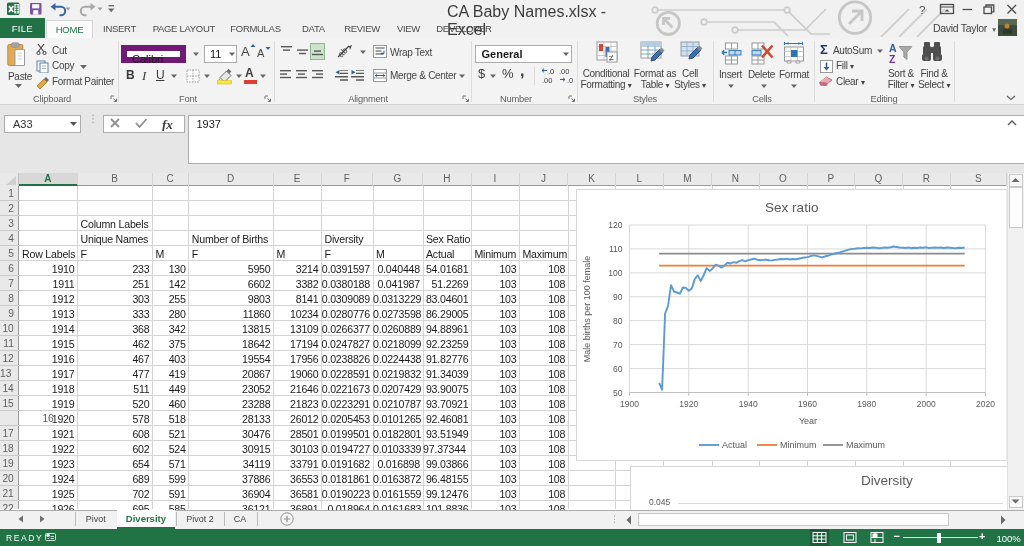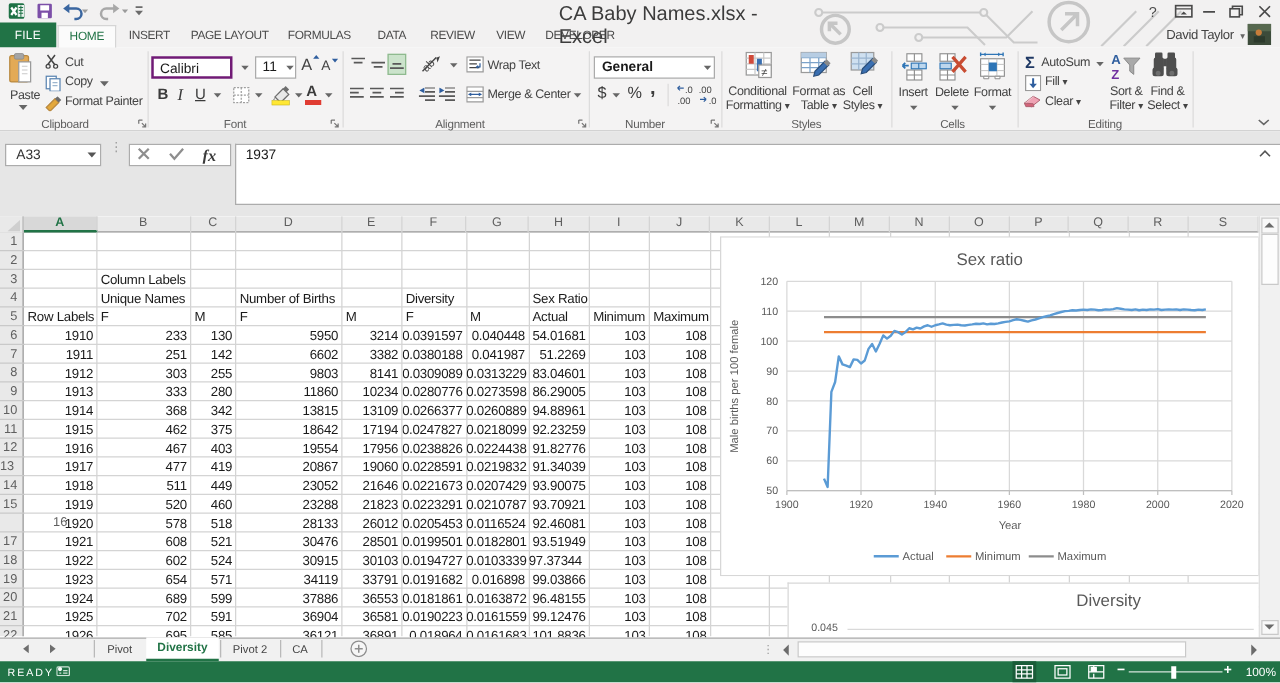--- a/index.html
+++ b/index.html
@@ -135,21 +135,21 @@
   </svg>
 <div class="ab" style="left:52px;top:60px;white-space:nowrap;font-size:10px;color:#444;letter-spacing:-0.3px;">Copy</div>
 <svg class="ab" style="left:79;top:64" width="9" height="6">
     <path d="M1 1 l3.5 4 3.5-4z" fill="#666"></path>
   </svg>
 <svg class="ab" style="left:36;top:77" width="14" height="12" viewBox="0 0 14 12">
     <path d="M1 9 l7-7 3 3 -7 7z" fill="#e3a83c" stroke="#b98940"></path>
     <path d="M8 2 l2-2 3 3 -2 2z" fill="#6b6b6b"></path>
   </svg>
 <div class="ab" style="left:52px;top:76px;white-space:nowrap;font-size:10px;color:#444;letter-spacing:-0.3px;">Format Painter</div>
-<div class="ab" style="left:121px;top:45px;width:65px;height:18px;background:#fff;border:2px solid #701a75;font-size:11px;color:#1a1a1a;padding:2px 0 0 5px;">Calibri</div>
+<div class="ab" style="left:121px;top:45px;width:65px;height:18px;background:#fff;border:6px solid #701a75;font-size:11px;color:#1a1a1a;padding:2px 0 0 5px;">Calibri</div>
 <svg class="ab" style="left:192;top:52" width="8" height="5">
     <path d="M1 0.5 l3 3.5 3-3.5z" fill="#666"></path>
   </svg>
 <div class="ab" style="left:204px;top:45px;width:33px;height:18px;background:#fff;border:1px solid #ababab;font-size:11px;color:#1a1a1a;padding:2px 0 0 5px;">11</div>
 <svg class="ab" style="left:228;top:52" width="8" height="5">
     <path d="M1 0.5 l3 3.5 3-3.5z" fill="#666"></path>
   </svg>
 <div class="ab" style="left:241px;top:44px;white-space:nowrap;font-size:13px;color:#444;letter-spacing:-0.3px;">A</div>
 <svg class="ab" style="left:250;top:43" width="6" height="5">
     <path d="M0.5 4 l2.5-3 2.5 3z" fill="#2f5e9e"></path>
@@ -616,21 +616,21 @@
 <div class="ab" style="left:373px;top:223.2px;width:50px;height:15.0px;font-size:10.6px;color:#1a1a1a;letter-spacing:-0.2px;text-align:right;padding-right:3px;line-height:16.8px;white-space:nowrap;overflow:hidden;">0.0210787</div>
 <div class="ab" style="left:423px;top:223.2px;width:48.5px;height:15.0px;font-size:10.6px;color:#1a1a1a;letter-spacing:-0.2px;text-align:right;padding-right:3px;line-height:16.8px;white-space:nowrap;overflow:hidden;">93.70921</div>
 <div class="ab" style="left:471.5px;top:223.2px;width:48.0px;height:15.0px;font-size:10.6px;color:#1a1a1a;letter-spacing:-0.2px;text-align:right;padding-right:3px;line-height:16.8px;white-space:nowrap;overflow:hidden;">103</div>
 <div class="ab" style="left:519.5px;top:223.2px;width:48.75px;height:15.0px;font-size:10.6px;color:#1a1a1a;letter-spacing:-0.2px;text-align:right;padding-right:3px;line-height:16.8px;white-space:nowrap;overflow:hidden;">108</div>
 <div class="ab" style="left:19px;top:238.2px;width:58.5px;height:15.0px;font-size:10.6px;color:#1a1a1a;letter-spacing:-0.2px;text-align:right;padding-right:3px;line-height:16.8px;white-space:nowrap;overflow:hidden;">1920</div>
 <div class="ab" style="left:77.5px;top:238.2px;width:75.0px;height:15.0px;font-size:10.6px;color:#1a1a1a;letter-spacing:-0.2px;text-align:right;padding-right:3px;line-height:16.8px;white-space:nowrap;overflow:hidden;">578</div>
 <div class="ab" style="left:152.5px;top:238.2px;width:36.25px;height:15.0px;font-size:10.6px;color:#1a1a1a;letter-spacing:-0.2px;text-align:right;padding-right:3px;line-height:16.8px;white-space:nowrap;overflow:hidden;">518</div>
 <div class="ab" style="left:188.75px;top:238.2px;width:84.75px;height:15.0px;font-size:10.6px;color:#1a1a1a;letter-spacing:-0.2px;text-align:right;padding-right:3px;line-height:16.8px;white-space:nowrap;overflow:hidden;">28133</div>
 <div class="ab" style="left:273.5px;top:238.2px;width:48.0px;height:15.0px;font-size:10.6px;color:#1a1a1a;letter-spacing:-0.2px;text-align:right;padding-right:3px;line-height:16.8px;white-space:nowrap;overflow:hidden;">26012</div>
 <div class="ab" style="left:321.5px;top:238.2px;width:51.5px;height:15.0px;font-size:10.6px;color:#1a1a1a;letter-spacing:-0.2px;text-align:right;padding-right:3px;line-height:16.8px;white-space:nowrap;overflow:hidden;">0.0205453</div>
-<div class="ab" style="left:373px;top:238.2px;width:50px;height:15.0px;font-size:10.6px;color:#1a1a1a;letter-spacing:-0.2px;text-align:right;padding-right:3px;line-height:16.8px;white-space:nowrap;overflow:hidden;">0.0116524</div>
+<div class="ab" style="left:373px;top:238.2px;width:50px;height:15.0px;font-size:10.6px;color:#1a1a1a;letter-spacing:-0.2px;text-align:right;padding-right:3px;line-height:16.8px;white-space:nowrap;overflow:hidden;">0.0101265</div>
 <div class="ab" style="left:423px;top:238.2px;width:48.5px;height:15.0px;font-size:10.6px;color:#1a1a1a;letter-spacing:-0.2px;text-align:right;padding-right:3px;line-height:16.8px;white-space:nowrap;overflow:hidden;">92.46081</div>
 <div class="ab" style="left:471.5px;top:238.2px;width:48.0px;height:15.0px;font-size:10.6px;color:#1a1a1a;letter-spacing:-0.2px;text-align:right;padding-right:3px;line-height:16.8px;white-space:nowrap;overflow:hidden;">103</div>
 <div class="ab" style="left:519.5px;top:238.2px;width:48.75px;height:15.0px;font-size:10.6px;color:#1a1a1a;letter-spacing:-0.2px;text-align:right;padding-right:3px;line-height:16.8px;white-space:nowrap;overflow:hidden;">108</div>
 <div class="ab" style="left:19px;top:253.2px;width:58.5px;height:15.0px;font-size:10.6px;color:#1a1a1a;letter-spacing:-0.2px;text-align:right;padding-right:3px;line-height:16.8px;white-space:nowrap;overflow:hidden;">1921</div>
 <div class="ab" style="left:77.5px;top:253.2px;width:75.0px;height:15.0px;font-size:10.6px;color:#1a1a1a;letter-spacing:-0.2px;text-align:right;padding-right:3px;line-height:16.8px;white-space:nowrap;overflow:hidden;">608</div>
 <div class="ab" style="left:152.5px;top:253.2px;width:36.25px;height:15.0px;font-size:10.6px;color:#1a1a1a;letter-spacing:-0.2px;text-align:right;padding-right:3px;line-height:16.8px;white-space:nowrap;overflow:hidden;">521</div>
 <div class="ab" style="left:188.75px;top:253.2px;width:84.75px;height:15.0px;font-size:10.6px;color:#1a1a1a;letter-spacing:-0.2px;text-align:right;padding-right:3px;line-height:16.8px;white-space:nowrap;overflow:hidden;">30476</div>
 <div class="ab" style="left:273.5px;top:253.2px;width:48.0px;height:15.0px;font-size:10.6px;color:#1a1a1a;letter-spacing:-0.2px;text-align:right;padding-right:3px;line-height:16.8px;white-space:nowrap;overflow:hidden;">28501</div>
 <div class="ab" style="left:321.5px;top:253.2px;width:51.5px;height:15.0px;font-size:10.6px;color:#1a1a1a;letter-spacing:-0.2px;text-align:right;padding-right:3px;line-height:16.8px;white-space:nowrap;overflow:hidden;">0.0199501</div>
 <div class="ab" style="left:373px;top:253.2px;width:50px;height:15.0px;font-size:10.6px;color:#1a1a1a;letter-spacing:-0.2px;text-align:left;padding-right:3px;line-height:16.8px;white-space:nowrap;overflow:hidden;">0.0182801</div>

